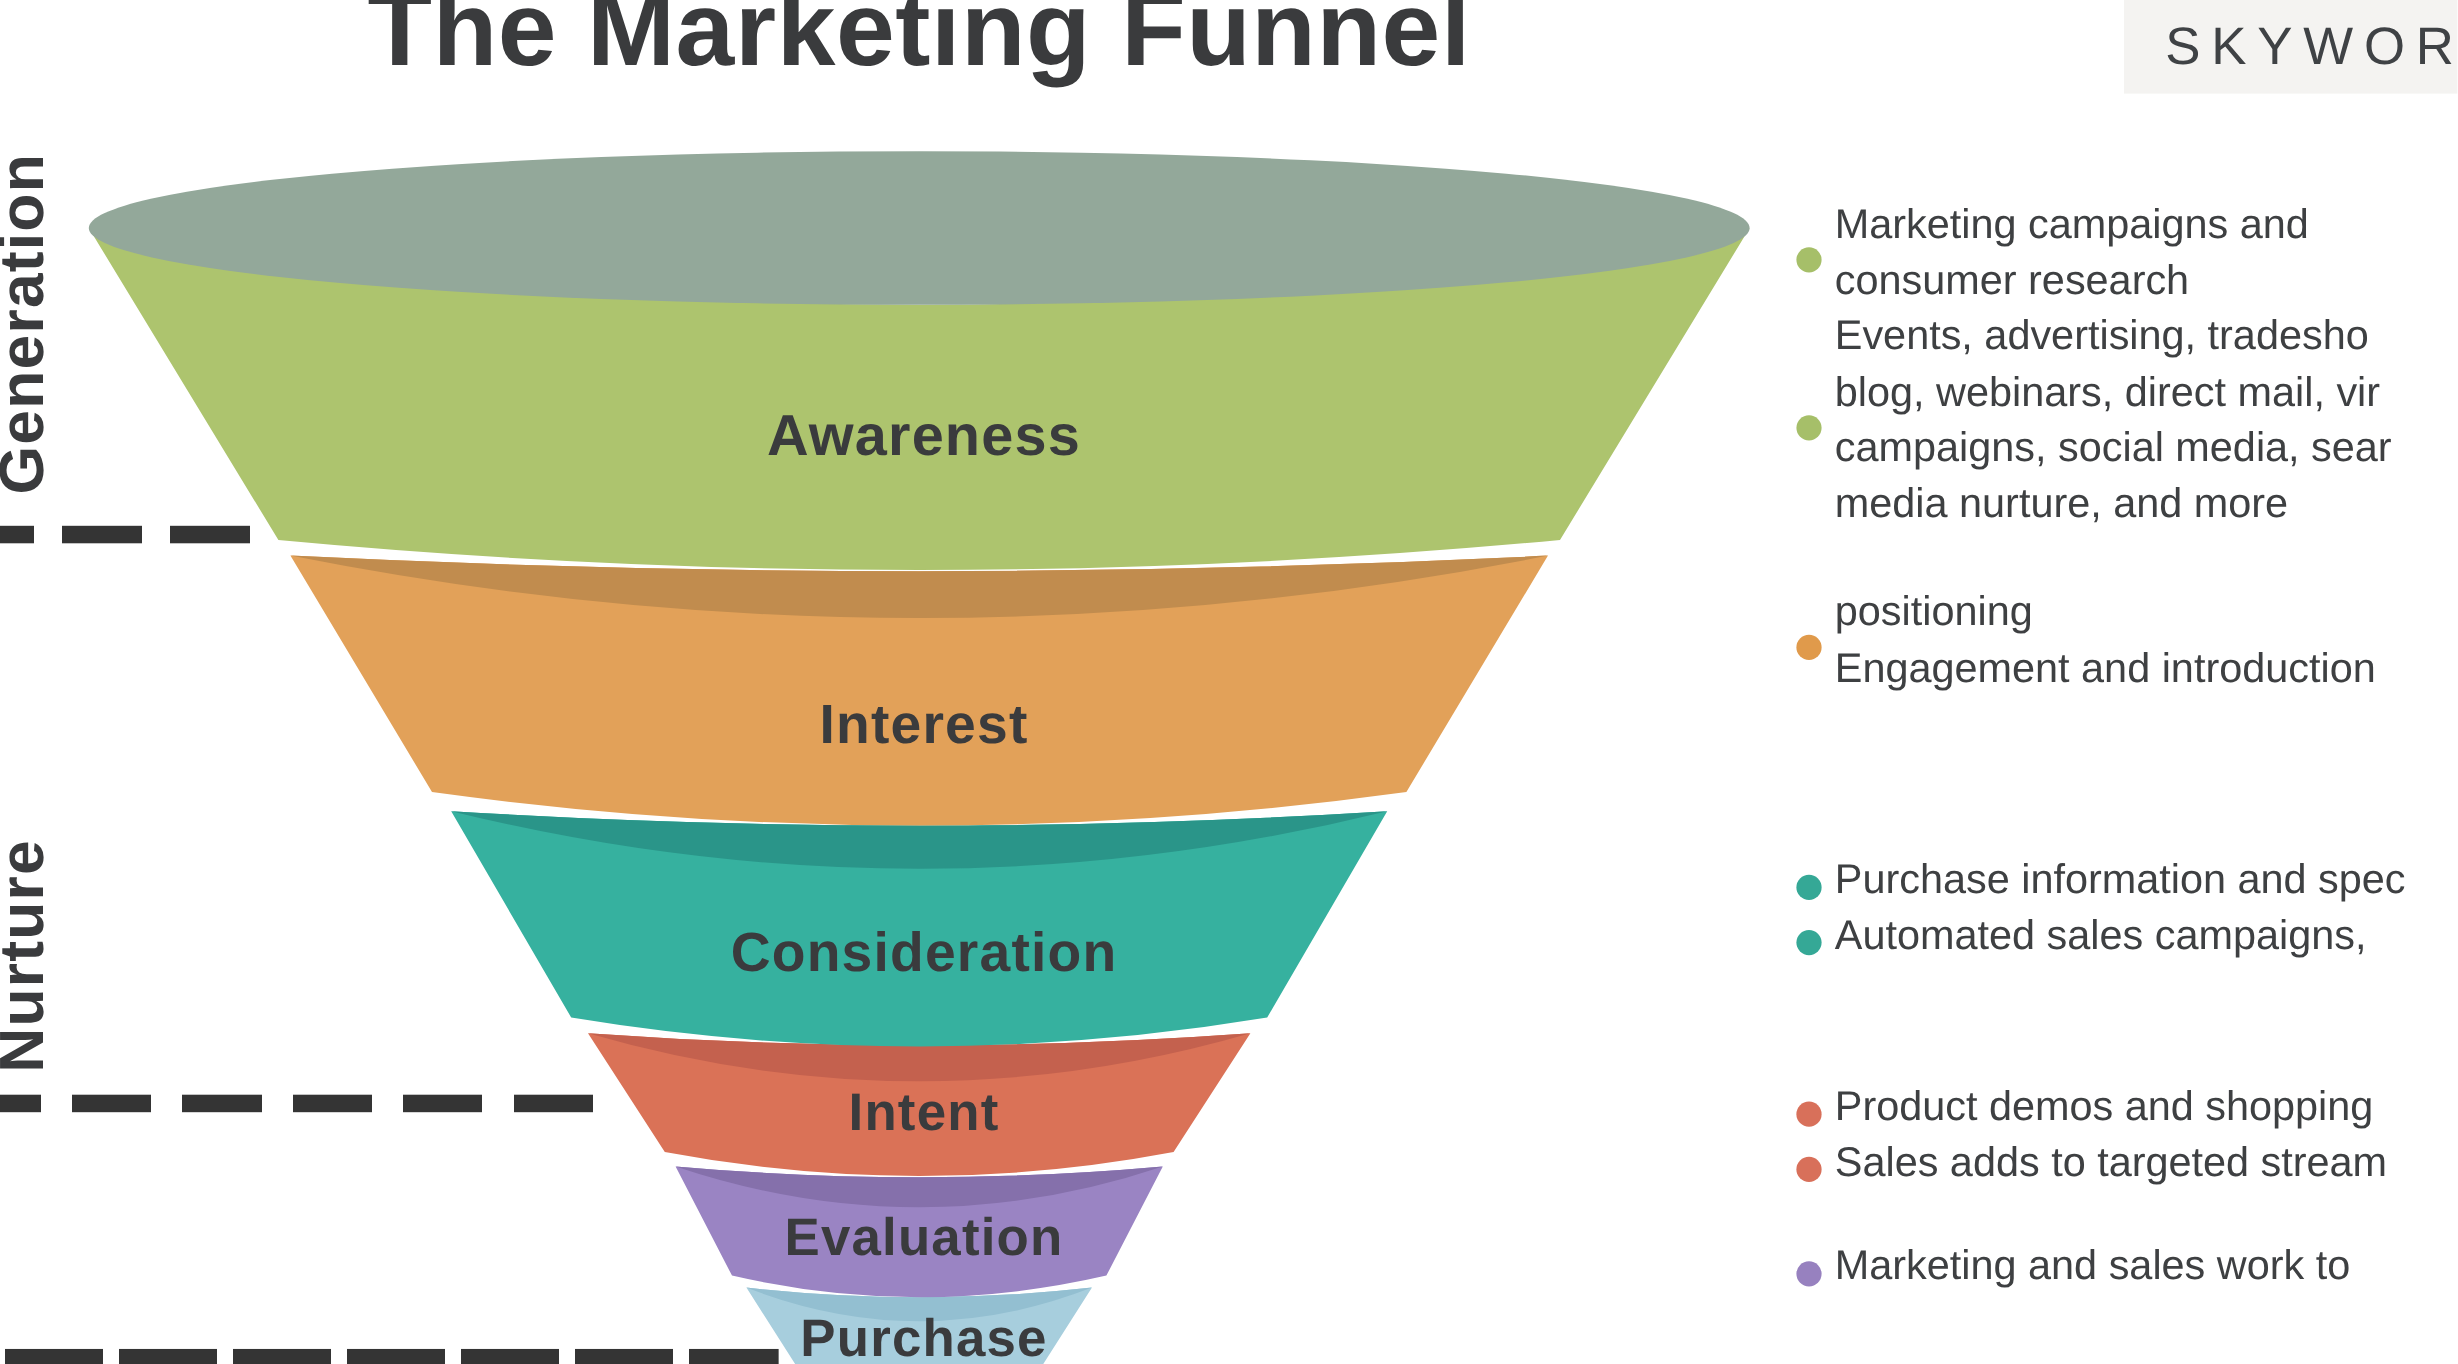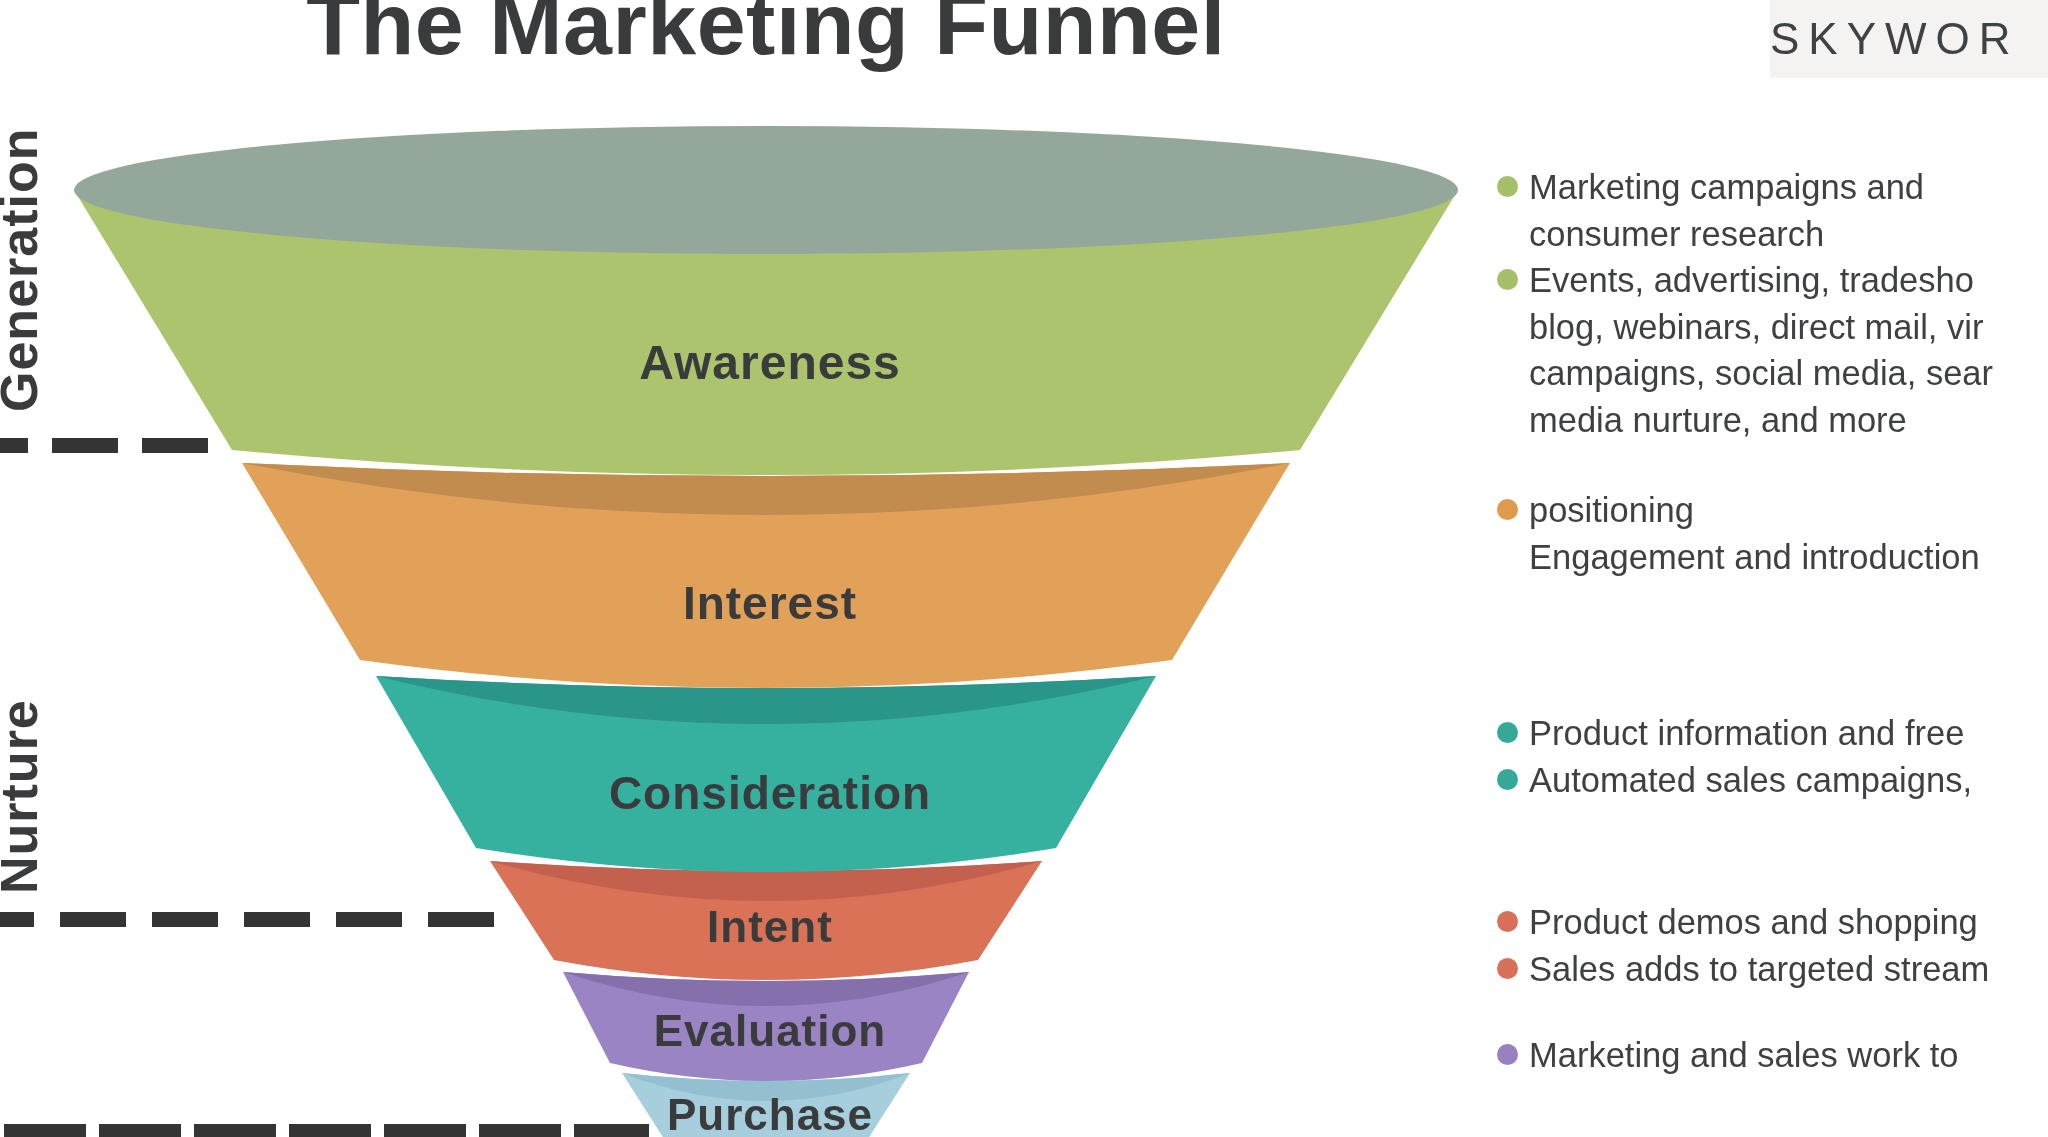--- a/index.html
+++ b/index.html
@@ -21,21 +21,21 @@
     font-size: 88px; font-weight: 700; line-height: 1;
     color: #3a3b3d; letter-spacing: 0.5px;
     white-space: nowrap;
   }
 
   
   .logo {
     position: absolute; top: 0; right: 0;
     width: 278px; height: 78px;
     background: #f4f3f1;
-    display: flex; align-items: center; justify-content: flex-start;
+    display: flex; align-items: center; justify-content: flex-end;
     overflow: hidden;
   }
   .logo span {
     font-size: 44px; font-weight: 400; letter-spacing: 9px;
     color: #3f4245; margin-right: -6px; white-space: nowrap;
   }
 
   
   .side-label {
     position: absolute;
@@ -55,21 +55,21 @@
   #dash2 { top: 912px; left: 0; width: 504px; }
   #dash2 .dash-fill { left: -32px; width: 536px;
     background: repeating-linear-gradient(90deg, #343434 0 66px, transparent 66px 92px); }
   #dash3 { top: 1124px; left: 4px; width: 645px; }
   #dash3 .dash-fill { left: 0; width: 100%;
     background: repeating-linear-gradient(90deg, #343434 0 82px, transparent 82px 95px); }
 
   
   #legend { position: absolute; left: 1497px; top: 0; width: 551px; }
   .legend-group { position: absolute; left: 0; }
-  .legend-item { display: flex; align-items: flex-start; }
+  .legend-item { display: flex; align-items: center; }
   .legend-dot {
     flex: none; width: 21px; height: 21px; border-radius: 50%;
     margin-top: 12px; margin-right: 11px;
   }
   .legend-lines { min-width: 0; }
   .legend-line {
     font-size: 34.5px; line-height: 46.5px; color: #3e4042;
     white-space: nowrap;
   }
   .legend-item + .legend-item .legend-dot { margin-top: 12px; }
@@ -144,21 +144,21 @@
           <div class="legend-lines">
             <div class="legend-line">positioning</div>
             <div class="legend-line">Engagement and introduction</div>
           </div>
         </div>
       </div>
       <div class="legend-group" style="top: 710px;">
         <div class="legend-item">
           <div class="legend-dot" style="background: rgb(53, 168, 150);"></div>
           <div class="legend-lines">
-            <div class="legend-line">Product information and free</div>
+            <div class="legend-line">Purchase information and spec</div>
           </div>
         </div>
         <div class="legend-item">
           <div class="legend-dot" style="background: rgb(53, 168, 150);"></div>
           <div class="legend-lines">
             <div class="legend-line">Automated sales campaigns,</div>
           </div>
         </div>
       </div>
       <div class="legend-group" style="top: 899px;">

